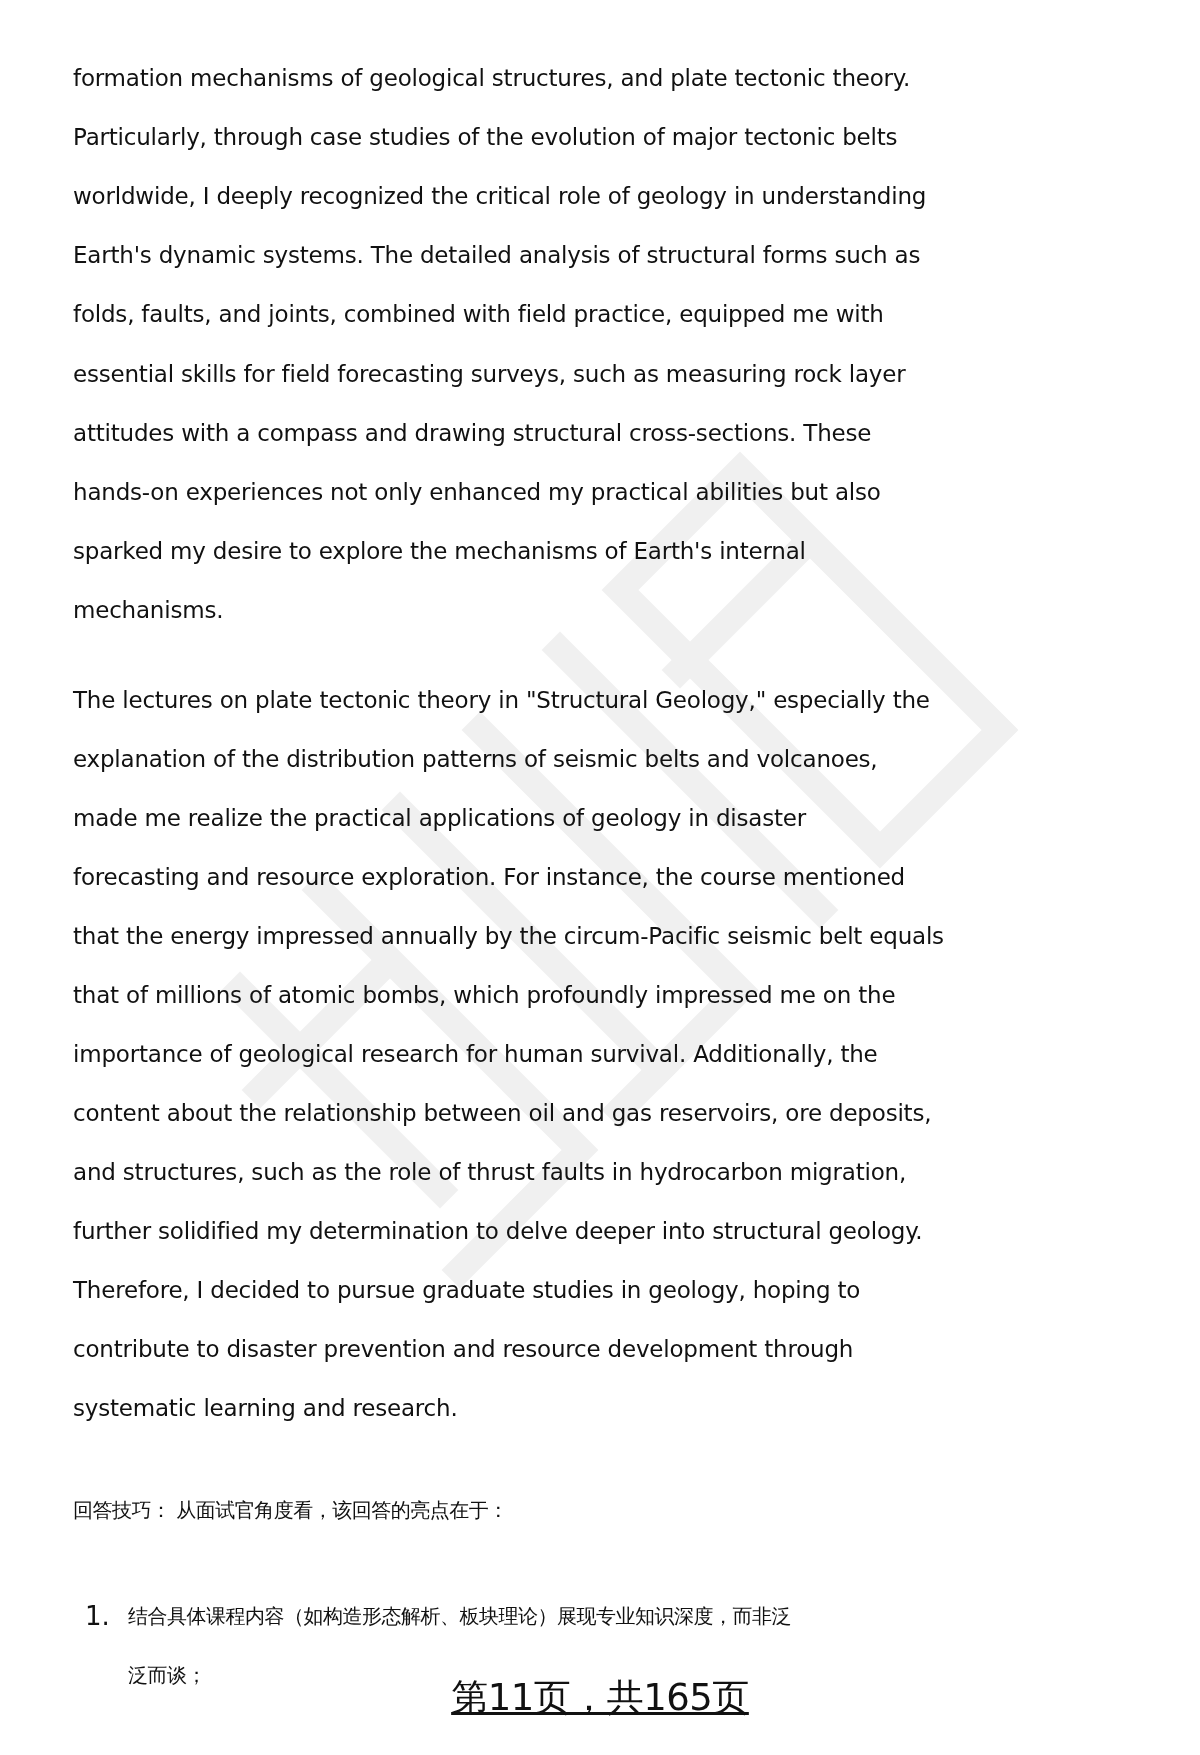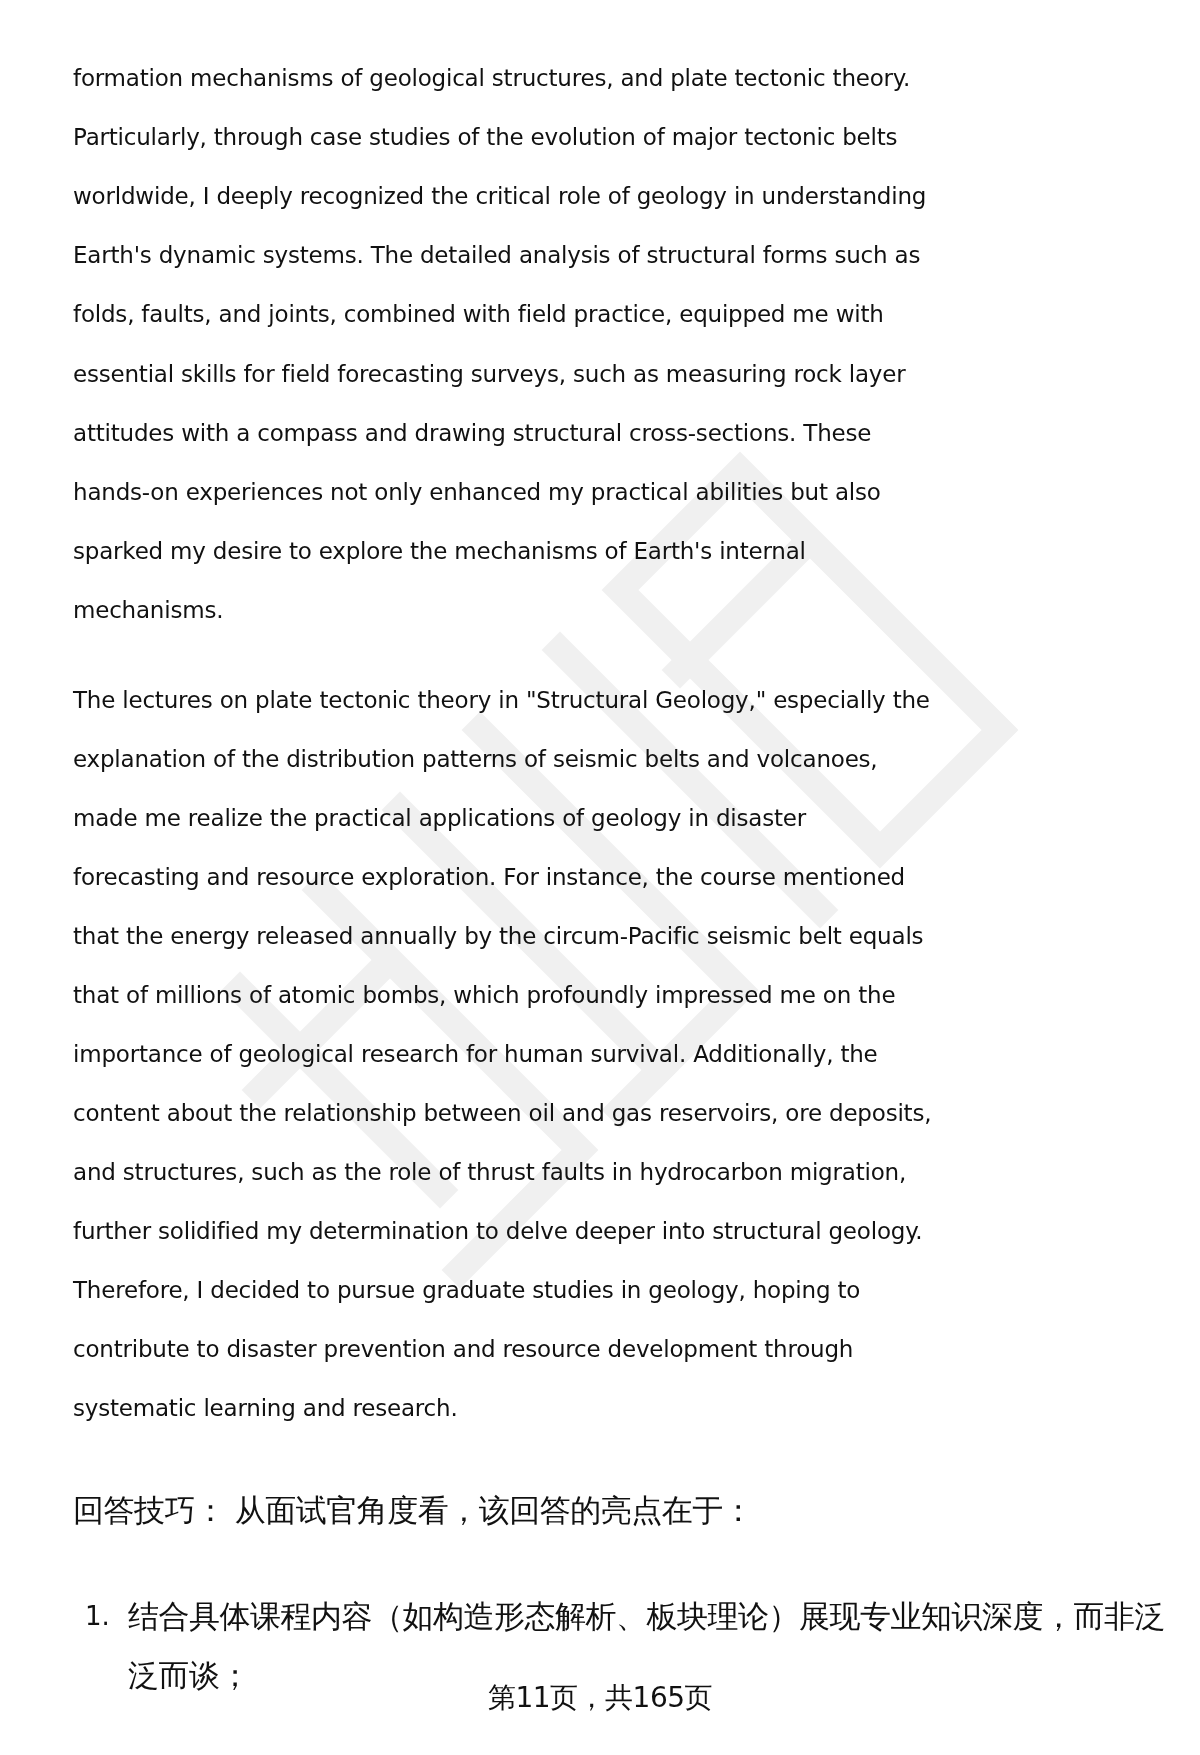--- a/index.html
+++ b/index.html
@@ -3,25 +3,25 @@
 <meta charset="utf-8">
 <style>
   html, body { margin: 0; padding: 0; background: #ffffff; }
   body { width: 1200px; height: 1755px; position: relative; overflow: hidden;
          font-family: "DejaVu Sans", "Liberation Sans", sans-serif; color: #111111; }
   .watermark { position: absolute; left: 180px; top: 430px; width: 900px; height: 900px;
                pointer-events: none; z-index: 0; }
   .page { position: absolute; left: 0; top: 0; width: 1200px; height: 1755px; z-index: 1; }
   .line { position: absolute; left: 73px; font-size: 23px; line-height: 36px;
           white-space: nowrap; letter-spacing: -0.2px; }
-  .cn { font-size: 31px; letter-spacing: -0.5px; }
+  .cn { font-size: 20px; letter-spacing: -0.5px; }
   .list-num { position: absolute; left: 85px; font-size: 26px; line-height: 36px; }
   .list-line { left: 128px; }
   .footer { position: absolute; top: 1680px; left: 0; width: 1200px; text-align: center;
-            font-size: 28px; line-height: 36px; letter-spacing: -0.5px; }
+            font-size: 37px; line-height: 36px; letter-spacing: -0.5px; text-decoration: underline; }
 </style>
 </head>
 <body>
 
 <svg class="watermark" viewBox="0 0 900 900">
   <g fill="none" stroke="#f0f0f0" stroke-width="26" stroke-linecap="square">
     <path d="M560 40 L820 300 L700 420 L440 160 Z"></path>
     <path d="M380 220 L640 480"></path>
     <path d="M300 300 L560 560 L440 680"></path>
     <path d="M220 380 L480 640"></path>
@@ -42,21 +42,21 @@
   <div class="line" style="top:356px">essential skills for field forecasting surveys, such as measuring rock layer</div>
   <div class="line" style="top:415px">attitudes with a compass and drawing structural cross-sections. These</div>
   <div class="line" style="top:474px">hands-on experiences not only enhanced my practical abilities but also</div>
   <div class="line" style="top:533px">sparked my desire to explore the mechanisms of Earth's internal</div>
   <div class="line" style="top:592px">mechanisms.</div>
 
   <div class="line" style="top:682px">The lectures on plate tectonic theory in "Structural Geology," especially the</div>
   <div class="line" style="top:741px">explanation of the distribution patterns of seismic belts and volcanoes,</div>
   <div class="line" style="top:800px">made me realize the practical applications of geology in disaster</div>
   <div class="line" style="top:859px">forecasting and resource exploration. For instance, the course mentioned</div>
-  <div class="line" style="top:918px">that the energy released annually by the circum-Pacific seismic belt equals</div>
+  <div class="line" style="top:918px">that the energy impressed annually by the circum-Pacific seismic belt equals</div>
   <div class="line" style="top:1036px">importance of geological research for human survival. Additionally, the</div>
   <div class="line" style="top:977px">that of millions of atomic bombs, which profoundly impressed me on the</div>
   <div class="line" style="top:1095px">content about the relationship between oil and gas reservoirs, ore deposits,</div>
   <div class="line" style="top:1154px">and structures, such as the role of thrust faults in hydrocarbon migration,</div>
   <div class="line" style="top:1213px">further solidified my determination to delve deeper into structural geology.</div>
   <div class="line" style="top:1272px">Therefore, I decided to pursue graduate studies in geology, hoping to</div>
   <div class="line" style="top:1331px">contribute to disaster prevention and resource development through</div>
   <div class="line" style="top:1390px">systematic learning and research.</div>
 
   <div class="line cn" style="top:1492px">回答技巧： 从面试官角度看，该回答的亮点在于：</div>

